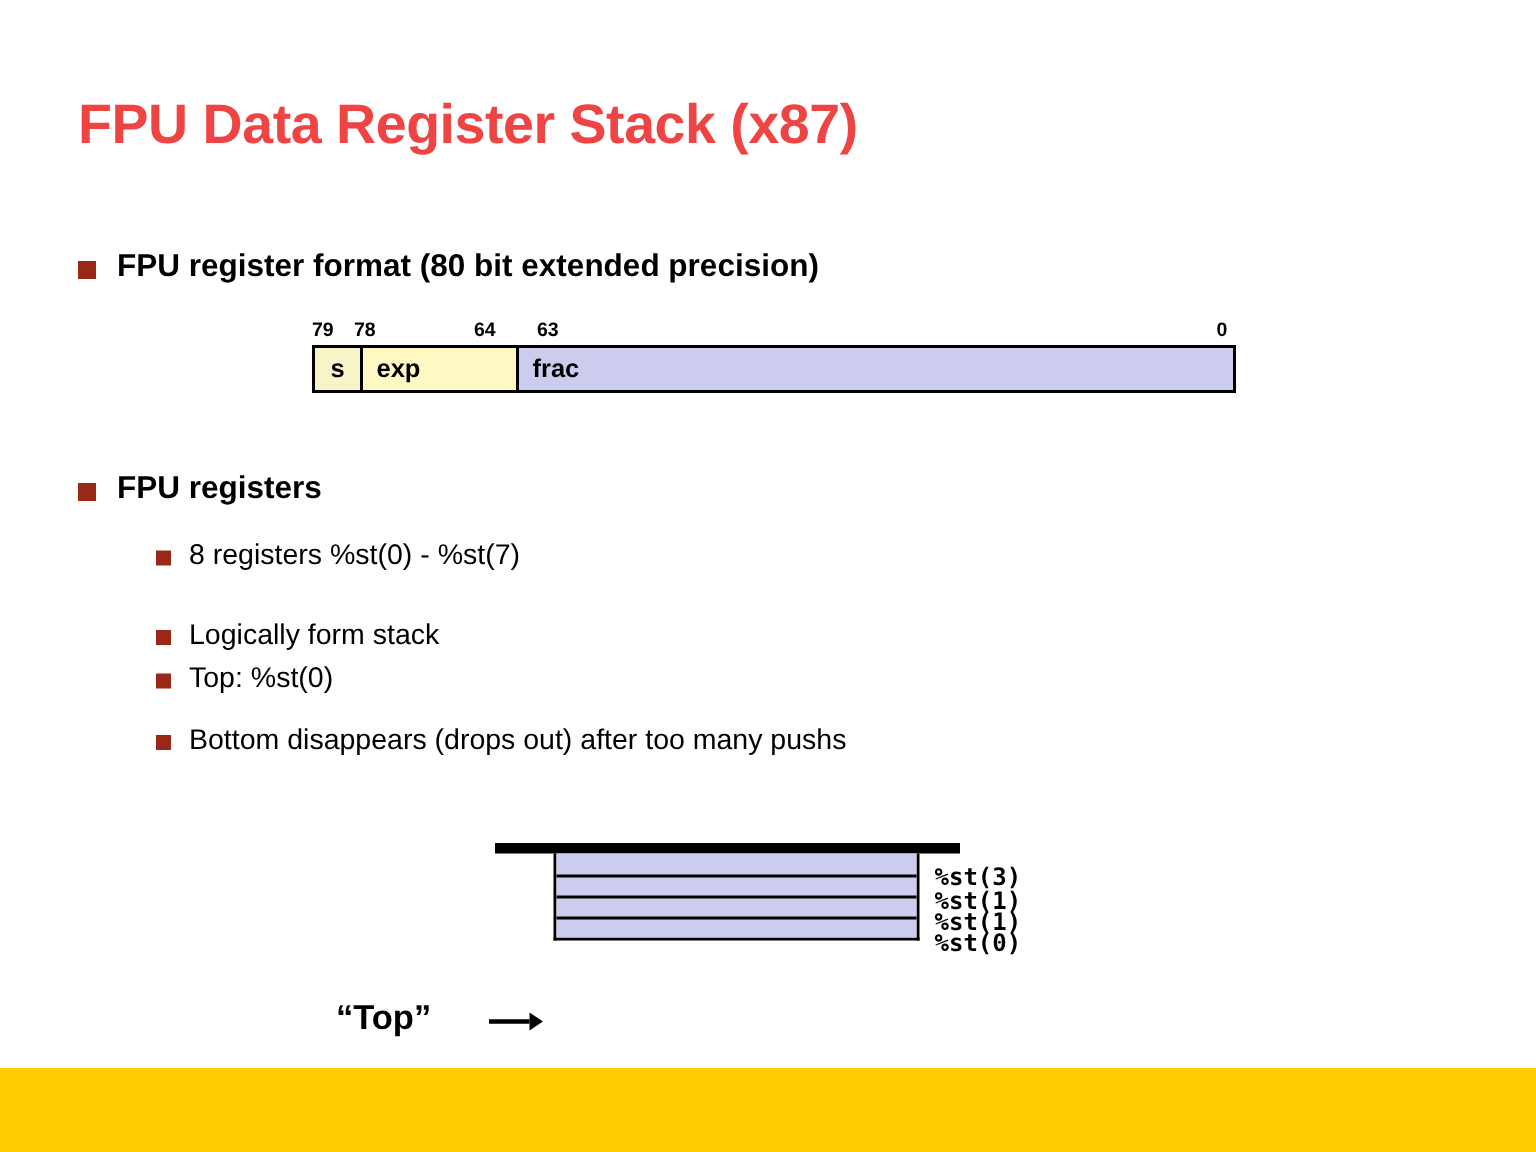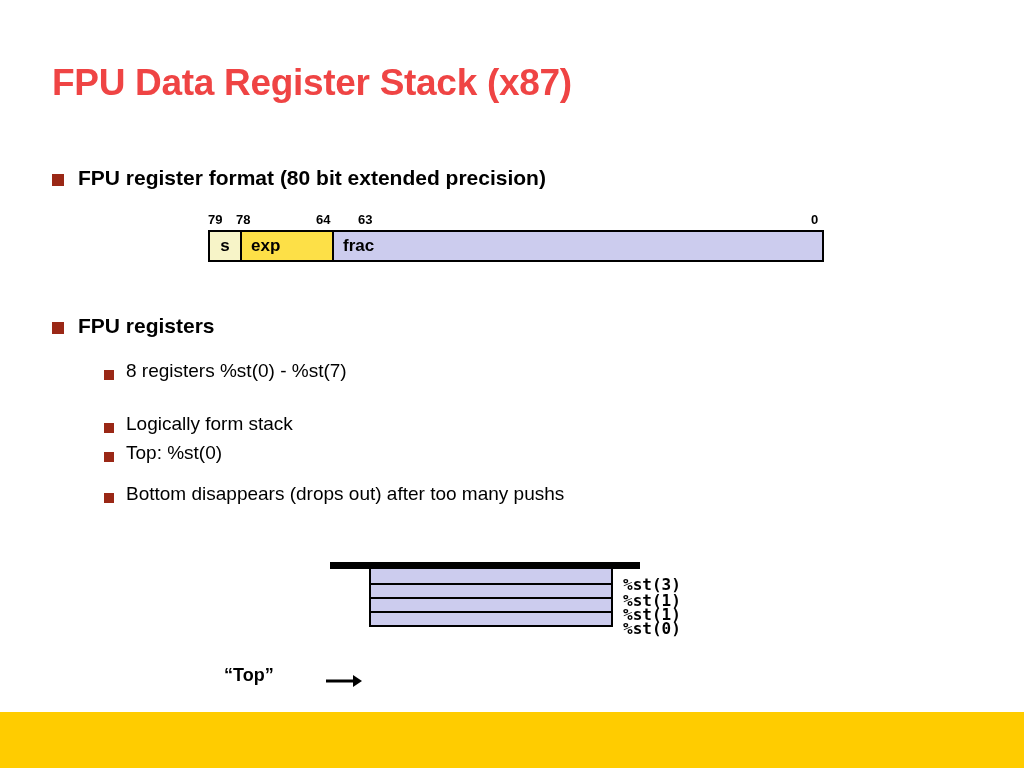--- a/index.html
+++ b/index.html
@@ -42,21 +42,21 @@
   }
   .bullet-l1 .txt {
     font-size: 21px;
     font-weight: bold;
     color: #000000;
   }
 
   .bullet-l2 {
     position: absolute;
     display: flex;
-    align-items: center;
+    align-items: flex-start;
   }
   .bullet-l2 .sq {
     width: 10px;
     height: 10px;
     background: #9a2816;
     margin-top: 7px;
     margin-right: 12px;
     flex: 0 0 auto;
   }
   .bullet-l2 .txt {
@@ -94,22 +94,22 @@
     font-weight: bold;
     color: #000;
   }
   .cell-s {
     width: 32px;
     background: #f7f4c8;
     border-right: 2px solid #000;
     justify-content: center;
   }
   .cell-exp {
-    width: 92px;
-    background: #fde047;
+    width: 104px;
+    background: #fef9c3;
     border-right: 2px solid #000;
     padding-left: 9px;
   }
   .cell-frac {
     flex: 1;
     background: #ccccee;
     padding-left: 9px;
   }
 
   
@@ -146,21 +146,21 @@
     font-family: "DejaVu Sans Mono", monospace;
     font-size: 16px;
     font-weight: bold;
     color: #000;
     white-space: nowrap;
   }
   #top-annotation {
     position: absolute;
     left: -106px;
     top: 103px;
-    font-size: 18px;
+    font-size: 23px;
     font-weight: bold;
     color: #000;
     white-space: nowrap;
   }
   #top-arrow {
     position: absolute;
     left: -4px;
     top: 112px;
     width: 36px;
     height: 14px;

